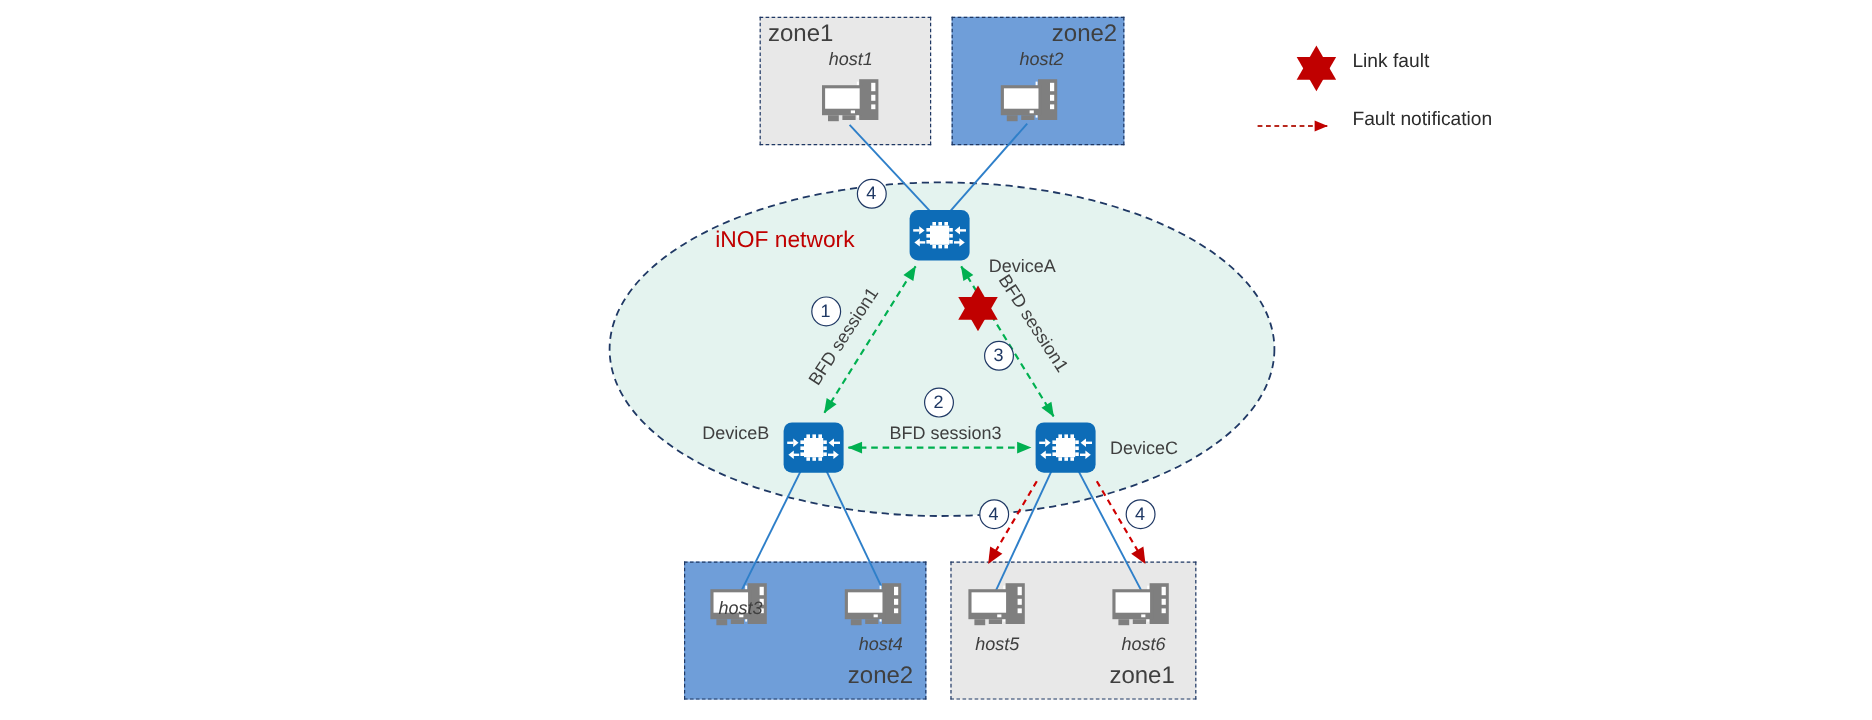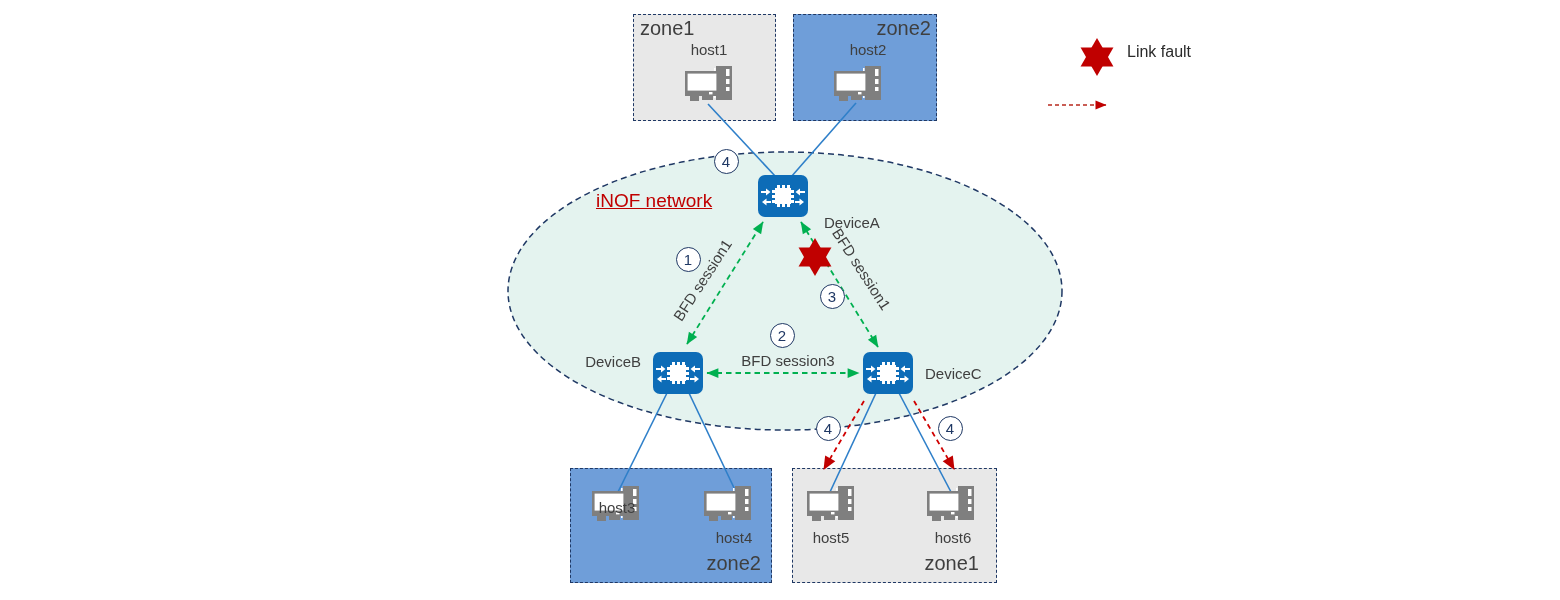--- a/index.html
+++ b/index.html
@@ -5,21 +5,21 @@
   html,body{margin:0;padding:0;background:#ffffff;}
   .stage{
     position:relative;width:1560px;height:600px;background:#ffffff;overflow:hidden;
     font-family:"Liberation Sans","DejaVu Sans",sans-serif;color:#3f3f3f;
   }
   .zone{position:absolute;border:1.6px dashed #1f3864;box-sizing:border-box;}
   .zone-gray{background:#e8e8e8;}
   .zone-blue{background:#6f9ed9;}
   .layer{position:absolute;left:0;top:0;z-index:2;}
   .lbl{position:absolute;z-index:3;font-size:15px;white-space:nowrap;color:#3f3f3f;}
-  .lbl-center{transform:translateX(-50%);}
+  .lbl-center{transform:translateX(-50%);font-style:italic;}
   .zone-lbl{font-size:20px;}
   .inof-lbl{font-size:19px;color:#c00000;z-index:3;}
   .legend-lbl{font-size:16px;color:#2b2b2b;}
   .step-badge{
     position:absolute;z-index:4;width:25px;height:25px;border-radius:50%;
     background:#ffffff;border:1.5px solid #1f3864;box-sizing:border-box;
     color:#1f3864;font-size:15px;display:flex;align-items:center;justify-content:center;
   }
   .bfd-text{font-size:15px;fill:#3f3f3f;}
 </style>
@@ -149,28 +149,29 @@
     </div>
   <div class="step-badge" style="left:937.5px;top:415.5px;">
       <span>4</span>
     </div>
 
   <div class="lbl zone-lbl" style="left:640px;top:17px;">zone1</div>
   <div class="lbl zone-lbl" style="right:629px;top:17px;">zone2</div>
   <div class="lbl lbl-center" style="left:709px;top:41px;">host1</div>
   <div class="lbl lbl-center" style="left:868px;top:41px;text-align:right;">host2</div>
 
-  <div class="lbl inof-lbl" style="left:596px;top:190px;text-decoration:underline;">iNOF network</div>
+  <div class="lbl inof-lbl" style="left:596px;top:190px;">iNOF network</div>
 
   <div class="lbl" style="left:824px;top:189px;margin-top:25px;">DeviceA</div>
   <div class="lbl" style="right:919px;top:353px;">DeviceB</div>
   <div class="lbl" style="left:925px;top:365px;">DeviceC</div>
 
   <div class="lbl lbl-center" style="left:617px;top:499px;">host3</div>
   <div class="lbl lbl-center" style="left:734px;top:529px;">host4</div>
   <div class="lbl lbl-center" style="left:831px;top:529px;">host5</div>
   <div class="lbl lbl-center" style="left:953px;top:529px;">host6</div>
   <div class="lbl zone-lbl" style="right:799px;top:552px;">zone2</div>
   <div class="lbl zone-lbl" style="right:581px;top:552px;">zone1</div>
 
   <div class="lbl legend-lbl" style="left:1127px;top:43px;">Link fault</div>
+  <div class="lbl legend-lbl" style="left:1127px;top:91px;">Fault notification</div>
 
 </div>
 
 </body></html>

